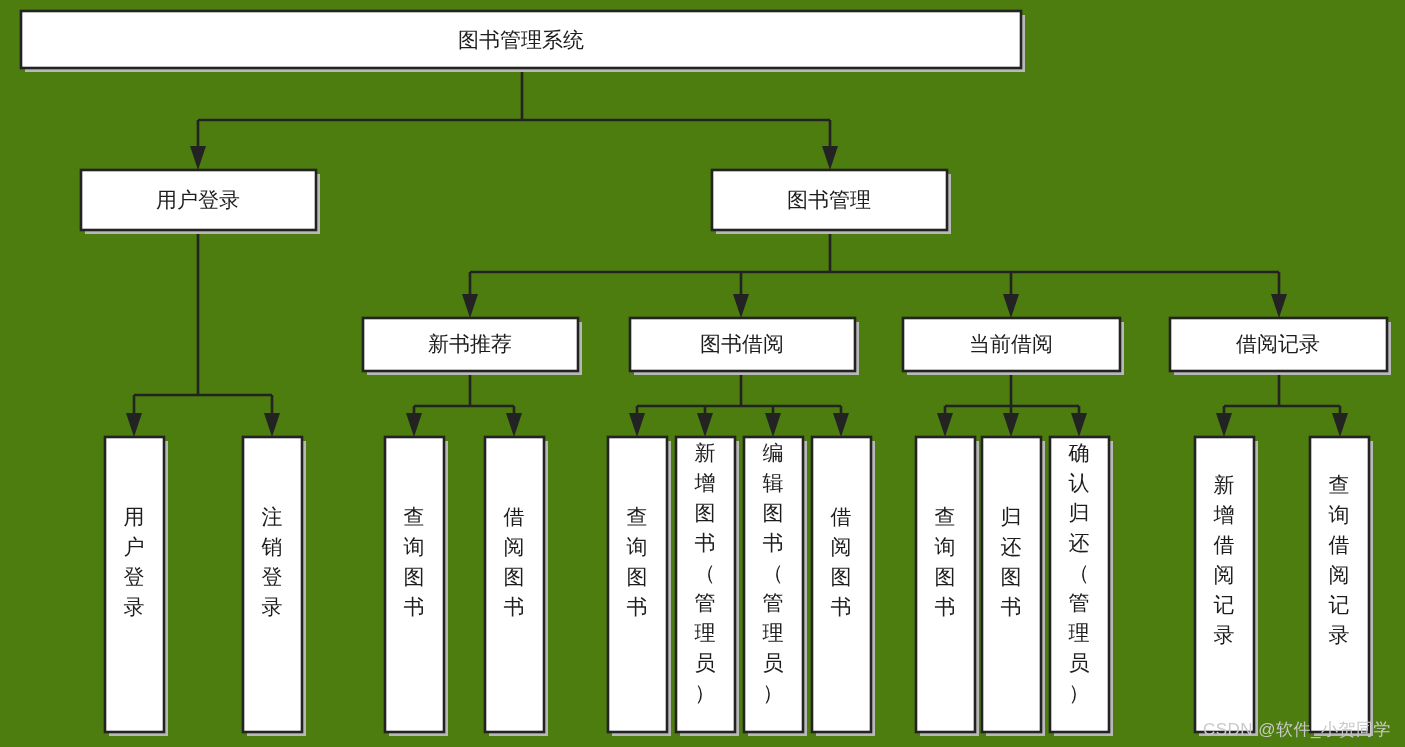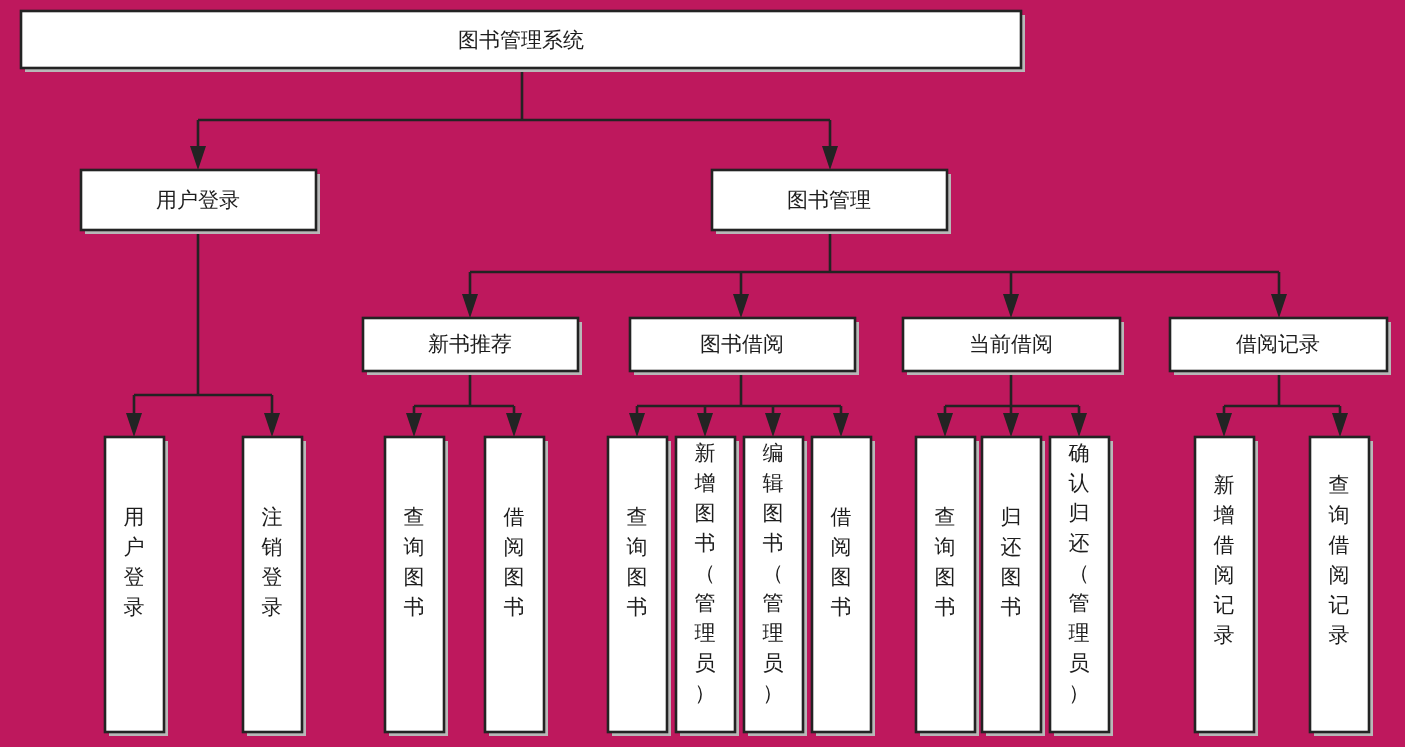--- a/index.html
+++ b/index.html
@@ -8,21 +8,21 @@
     padding: 0;
     background: #ffffff;
   }
   body {
     font-family: "Liberation Sans", "DejaVu Sans", sans-serif;
   }
   #diagram-root {
     position: relative;
     width: 1405px;
     height: 747px;
-    background: #be185d;
+    background: #4d7c0f;
     overflow: hidden;
   }
   svg#flowchart {
     display: block;
     width: 1405px;
     height: 747px;
   }
   .node-box {
     fill: #ffffff;
     stroke: #232323;
@@ -252,13 +252,14 @@
     </g>
 
     <g>
       <rect class="node-shadow" x="1314" y="441" width="59" height="295"></rect>
       <rect class="node-box" x="1310" y="437" width="59" height="295"></rect>
       <text class="node-label-v" x="1339" y="492"><tspan x="1339" y="492">查</tspan><tspan x="1339" y="522">询</tspan><tspan x="1339" y="552">借</tspan><tspan x="1339" y="582">阅</tspan><tspan x="1339" y="612">记</tspan><tspan x="1339" y="642">录</tspan></text>
     </g>
 
   </svg>
 
+  <div class="watermark">CSDN @软件_小贺同学</div>
 </div>
 
 </body></html>

